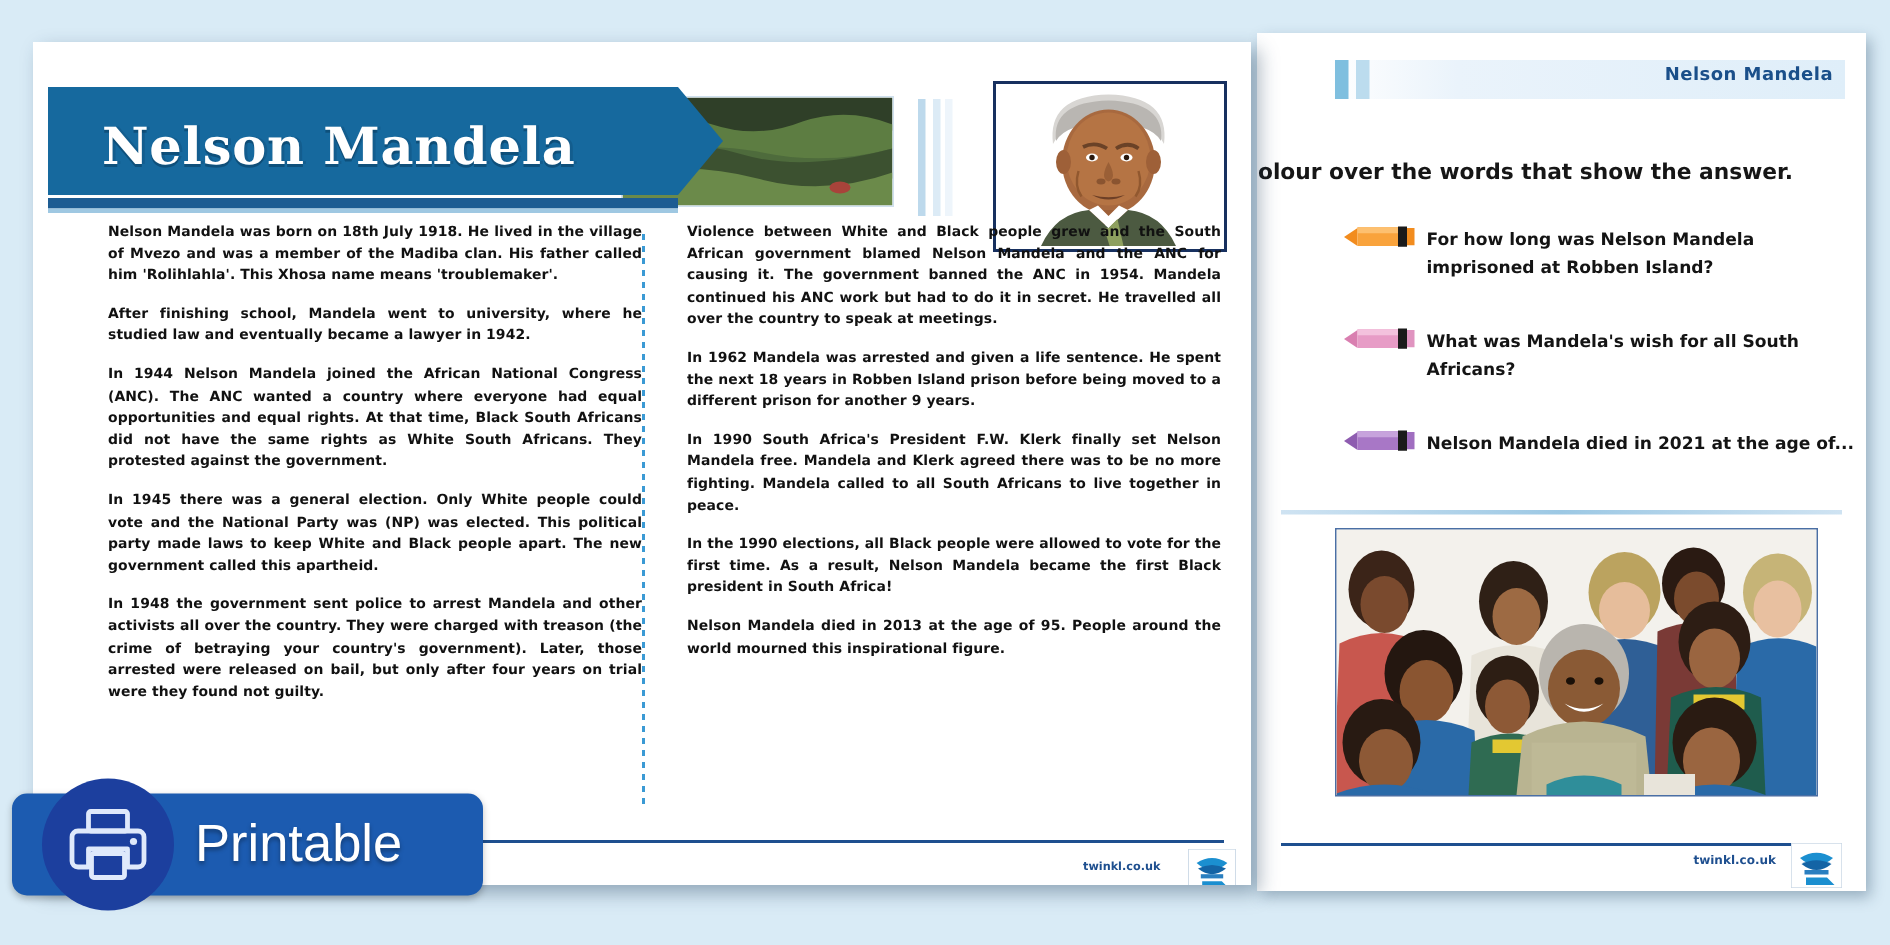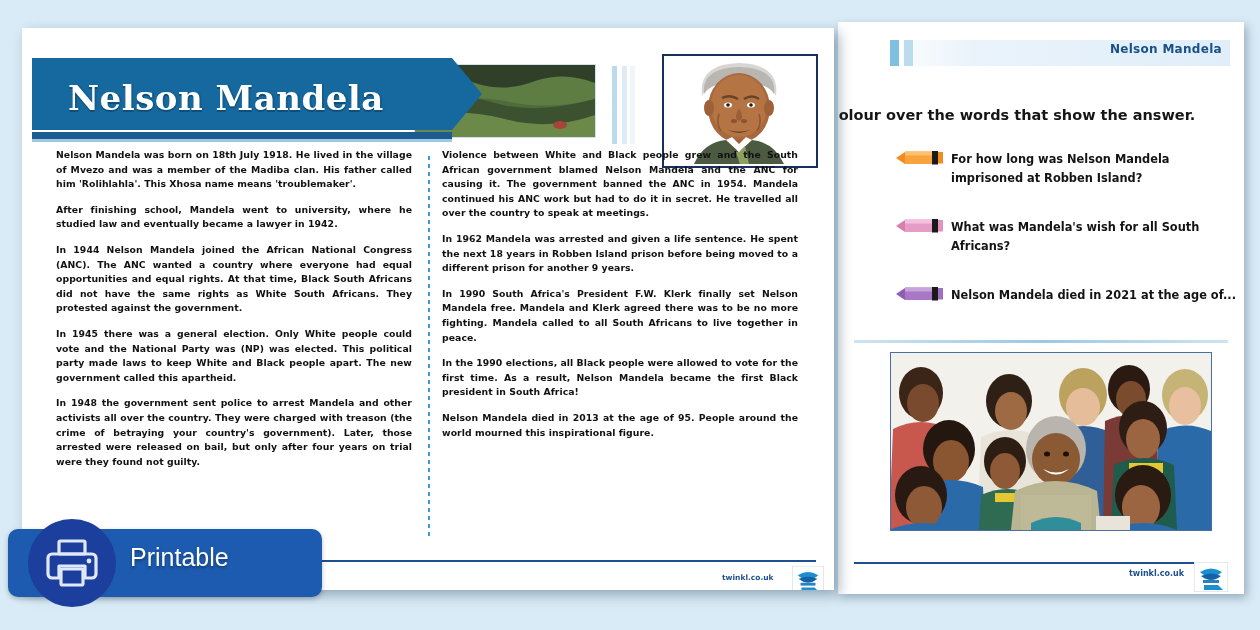--- a/index.html
+++ b/index.html
@@ -93,21 +93,21 @@
   .stripe.s1{left:590px;background:#bdd9ec;}
   .stripe.s2{left:600px;background:#dcebf6;}
   .stripe.s3{left:608px;background:#eef5fb;}
 
   .portrait{
     position:absolute;left:640px;top:26px;width:152px;height:110px;
     border:2px solid #17305f;background:#ffffff;overflow:hidden;
   }
 
   .cols{position:absolute;left:0;top:120px;width:812px;height:400px;}
-  .col{position:absolute;top:0;width:356px;}
+  .col{position:absolute;top:0;width:356px;margin-left:16px;}
   .col.left{left:34px;}
   .col.right{left:420px;}
   .divider{
     position:absolute;left:406px;top:8px;width:2px;height:382px;
     background:repeating-linear-gradient(to bottom,#3b9ad4 0 4px,transparent 4px 8px);
   }
   .para{
     font-family:"DejaVu Sans", sans-serif;
     font-size:9.3px;line-height:14.6px;color:#111;
     font-weight:bold;text-align:justify;margin:0 0 11px 0;
@@ -126,21 +126,21 @@
     box-shadow:0 2px 5px rgba(0,0,0,.25);
   }
   .badge-circle{
     position:absolute;left:28px;top:519px;width:88px;height:88px;
     border-radius:50%;background:#1c3f9e;
     display:flex;align-items:center;justify-content:center;
   }
   .badge-label{
     position:absolute;left:130px;top:543px;
     font-family:"Liberation Sans", sans-serif;
-    font-size:25px;color:#ffffff;font-weight:400;
+    font-size:35px;color:#ffffff;font-weight:400;
     text-shadow:0 2px 3px rgba(0,0,0,.35);
   }
 </style>
 </head>
 <body>
 
 <div class="stage">
 
   <div class="page-right">
     <div class="pr-headerbar"></div>

